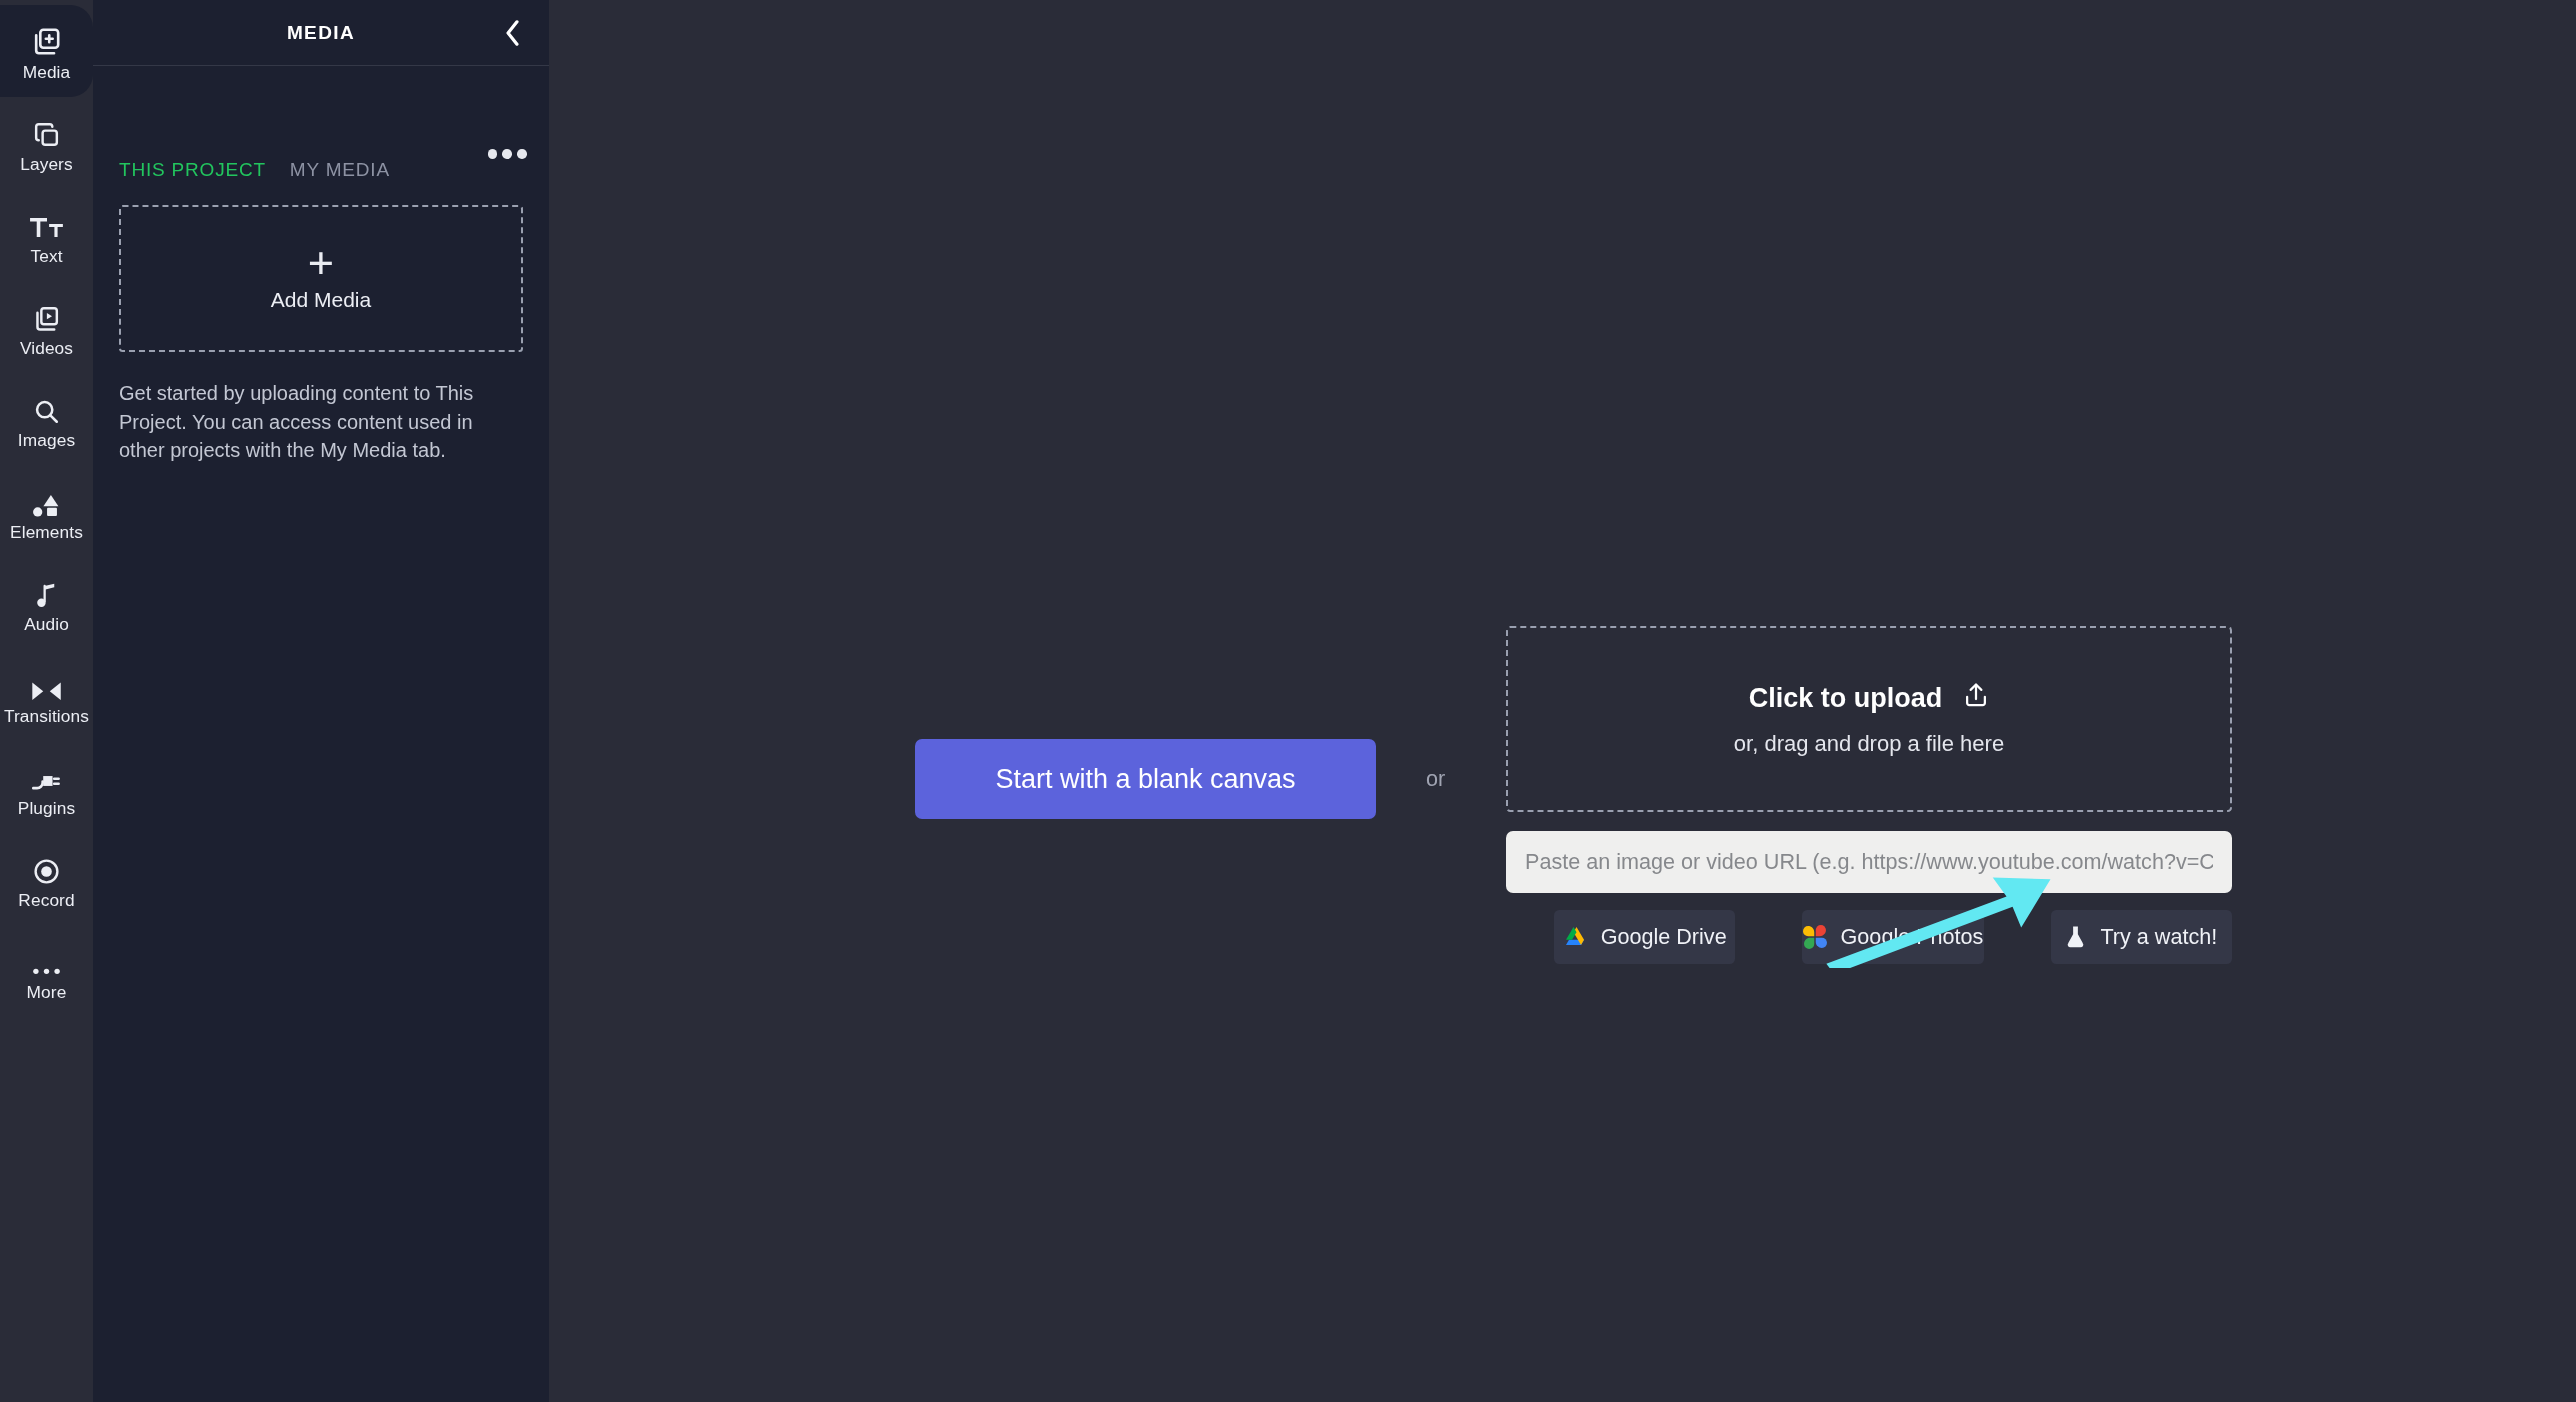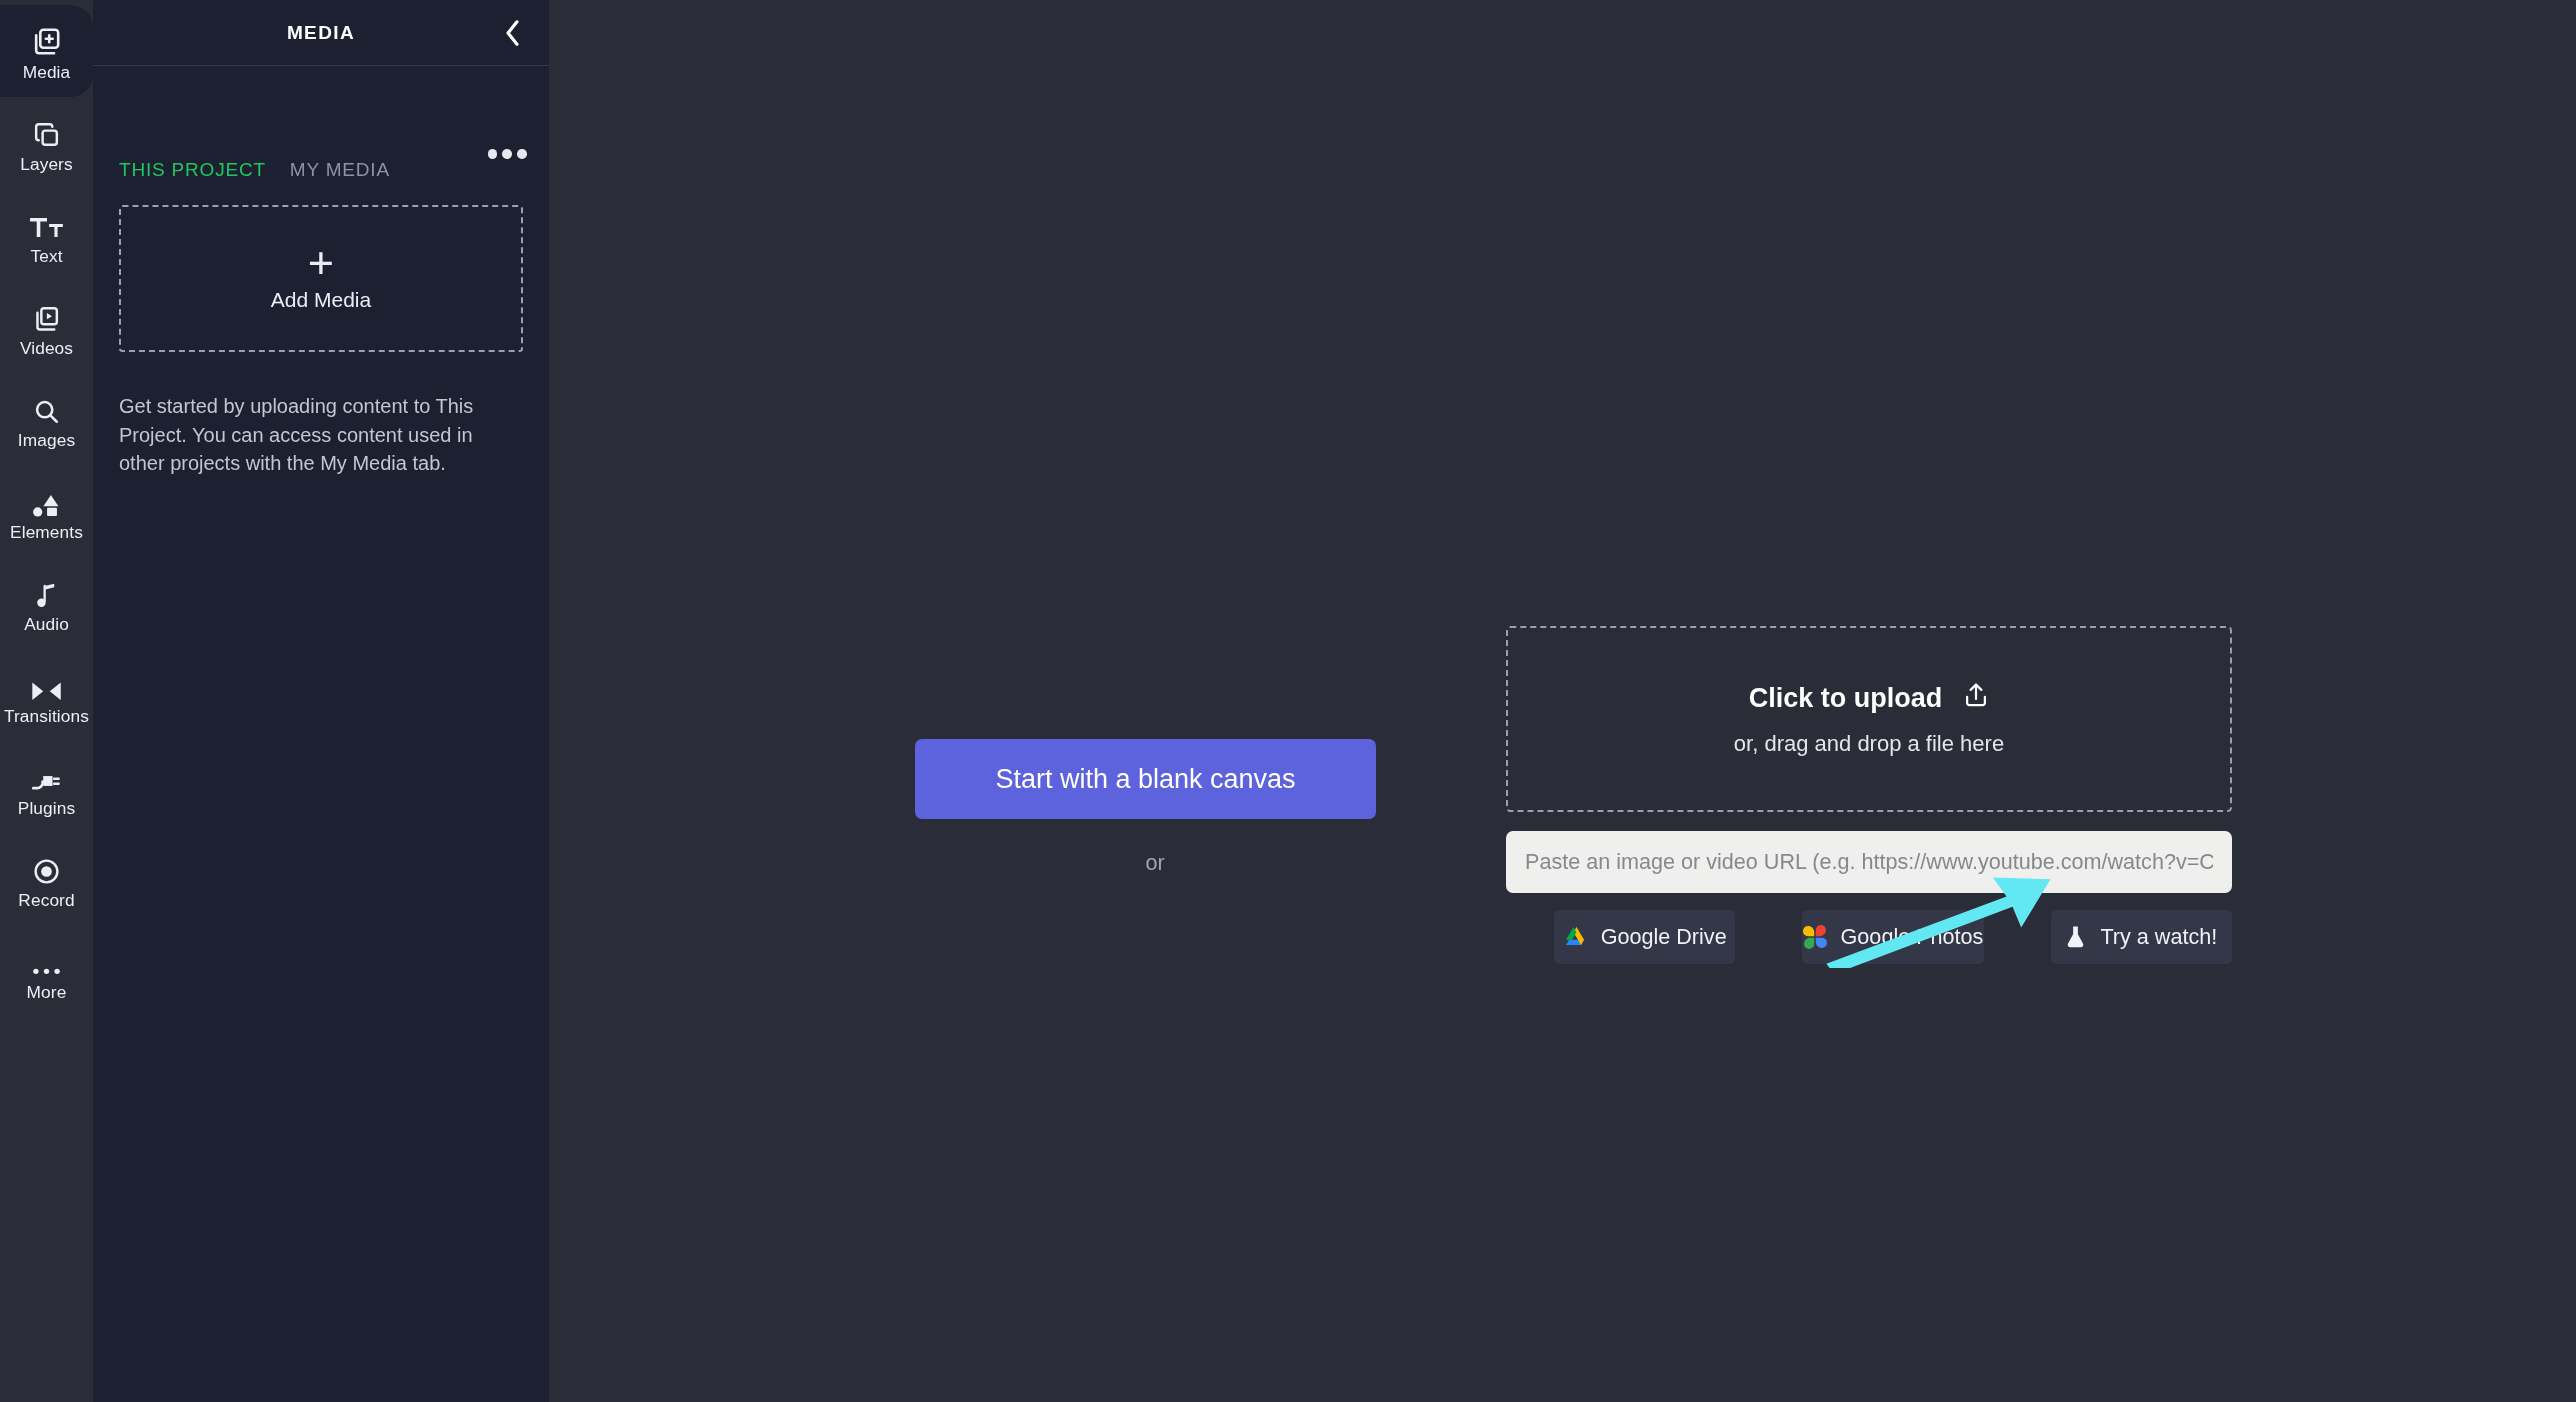--- a/index.html
+++ b/index.html
@@ -81,34 +81,34 @@
     border-radius:3.5px;
     display:flex;flex-direction:column;align-items:center;justify-content:center;
     gap:8.6px;cursor:pointer;
   }
   #add-media .plus{
     font-size:45px;line-height:35px;font-weight:300;color:#e9ebf1;
   }
   #add-media .lbl{font-size:21px;color:#eceef4;}
 
   #panel-hint{
-    margin-top:40px;
+    margin-top:27px;
     font-size:20px;line-height:28.5px;color:#c3c7d3;
     max-width:406px;
   }
 
   
   #canvas{
     position:absolute;left:550px;top:0;right:0;height:1402px;
     background:#2a2c38;
   }
 
   #start-row{
     position:absolute;left:365px;top:739px;
-    display:flex;align-items:center;gap:31px;flex-direction:column;
+    display:flex;align-items:center;gap:31px;
   }
   #blank-canvas-btn{
     width:461px;height:80px;
     background:#5c63dc;
     border:none;border-radius:7px;
     color:#fff;font-size:27px;font-family:inherit;
     cursor:pointer;
     display:flex;align-items:center;justify-content:center;
   }
   #or-text{font-size:21.6px;color:#a0a4b2;margin-left:19px;}

